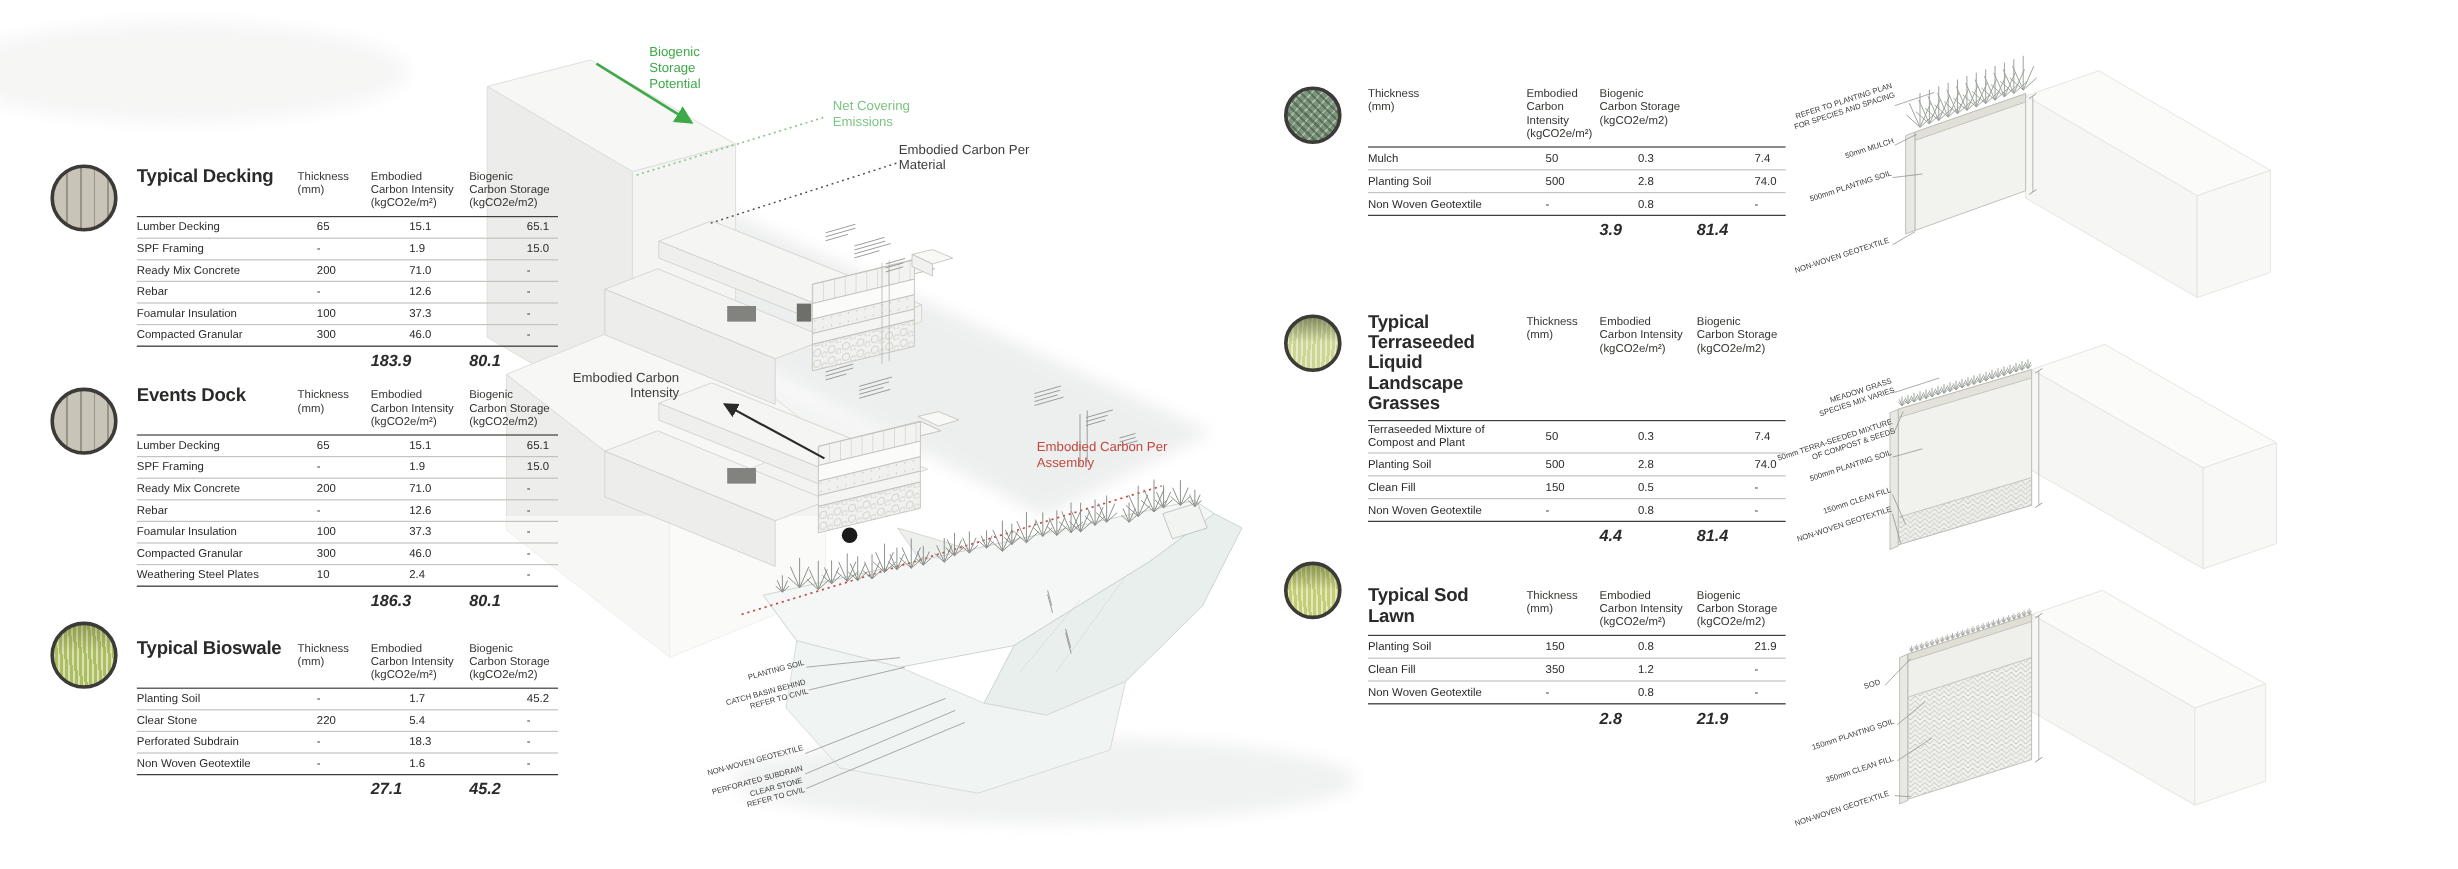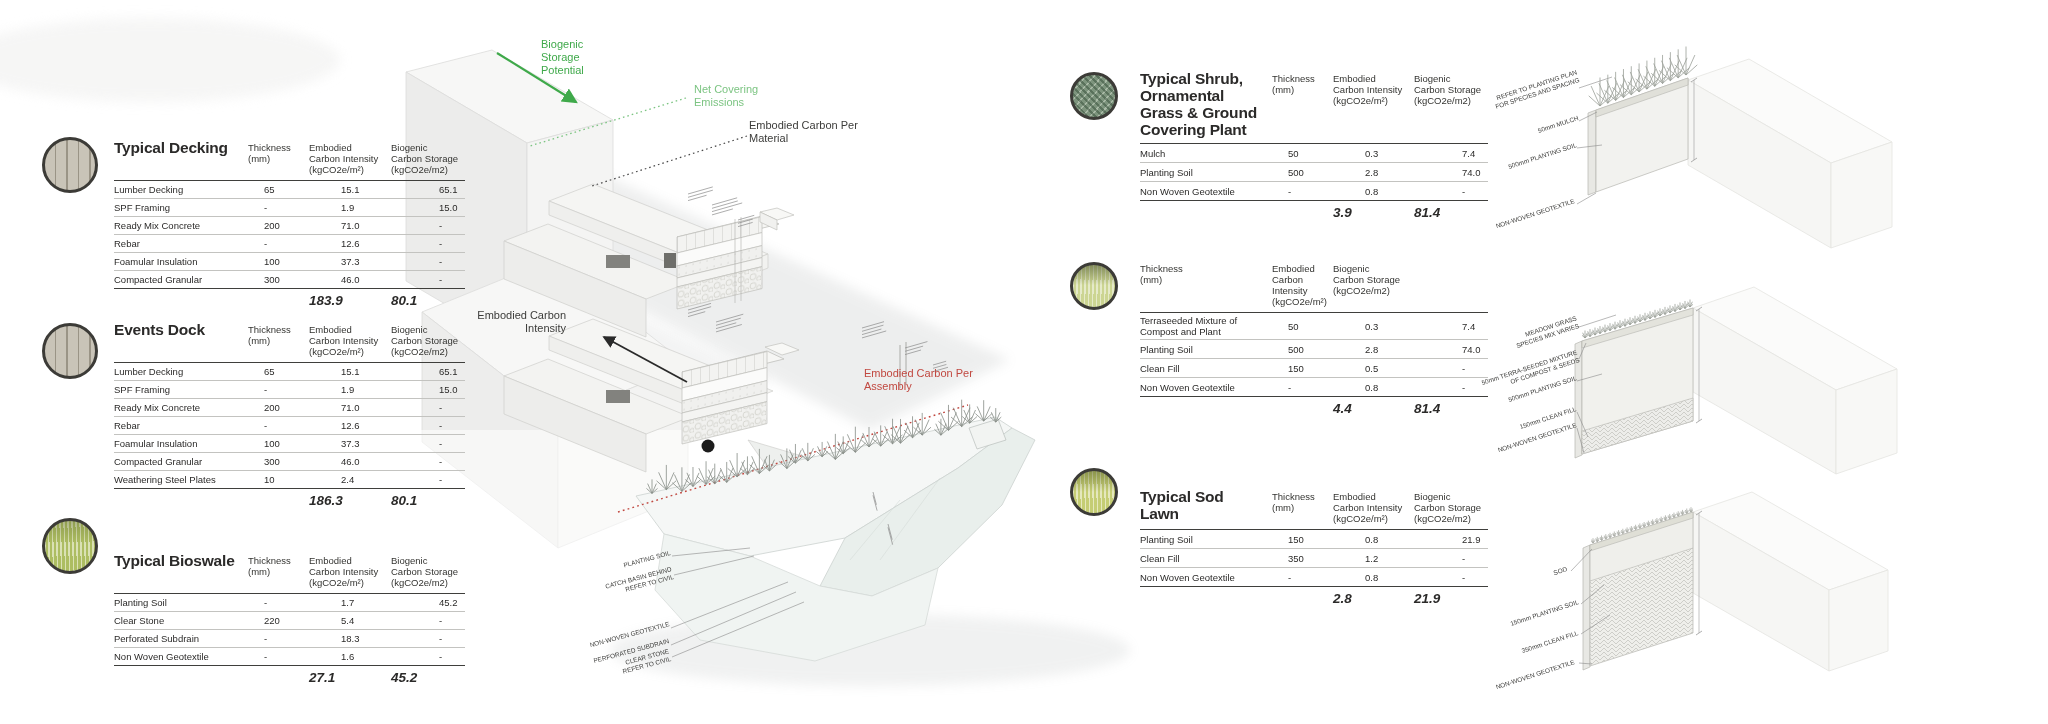--- a/index.html
+++ b/index.html
@@ -831,21 +831,21 @@
       </div>
     </div>
   <div class="trow">
     <div class="c"></div>
         <div class="c"></div>
     <div class="c tot">186.3</div>
     <div class="c tot">80.1</div>
   </div>
 </div>
 
-<div class="tbl tl" style="left:114px;top:552px">
+<div class="tbl tl" style="left:114px;top:532px">
   <div class="thead">
     <div class="title">Typical Bioswale</div>
     <div class="h">Thickness
 (mm)</div>
     <div class="h">Embodied
 Carbon Intensity
 (kgCO2e/m²)</div>
     <div class="h">Biogenic
 Carbon Storage
 (kgCO2e/m2)</div>
@@ -883,24 +883,20 @@
   <div class="trow">
     <div class="c"></div>
         <div class="c"></div>
     <div class="c tot">27.1</div>
     <div class="c tot">45.2</div>
   </div>
 </div>
 
 <div class="tbl tr" style="left:1140px;top:70px">
   <div class="thead">
-    <div class="title">Typical Shrub,
-Ornamental
-Grass &amp; Ground
-Covering Plant</div>
     <div class="h">Thickness
 (mm)</div>
     <div class="h">Embodied
 Carbon Intensity
 (kgCO2e/m²)</div>
     <div class="h">Biogenic
 Carbon Storage
 (kgCO2e/m2)</div>
   </div>
   <div class="rows">
@@ -929,20 +925,24 @@
   <div class="trow">
     <div class="c"></div>
         <div class="c"></div>
     <div class="c tot">3.9</div>
     <div class="c tot">81.4</div>
   </div>
 </div>
 
 <div class="tbl tr" style="left:1140px;top:260px">
   <div class="thead">
+    <div class="title">Typical
+Terraseeded
+Liquid Landscape
+Grasses</div>
     <div class="h">Thickness
 (mm)</div>
     <div class="h">Embodied
 Carbon Intensity
 (kgCO2e/m²)</div>
     <div class="h">Biogenic
 Carbon Storage
 (kgCO2e/m2)</div>
   </div>
   <div class="rows">

